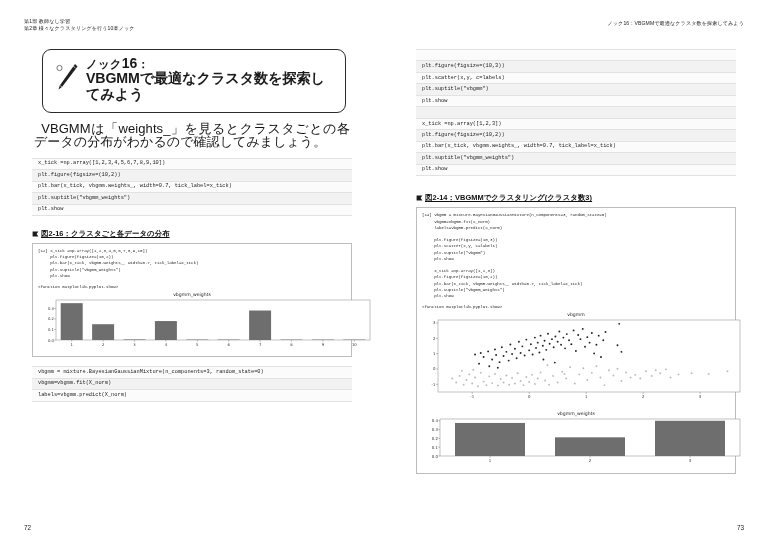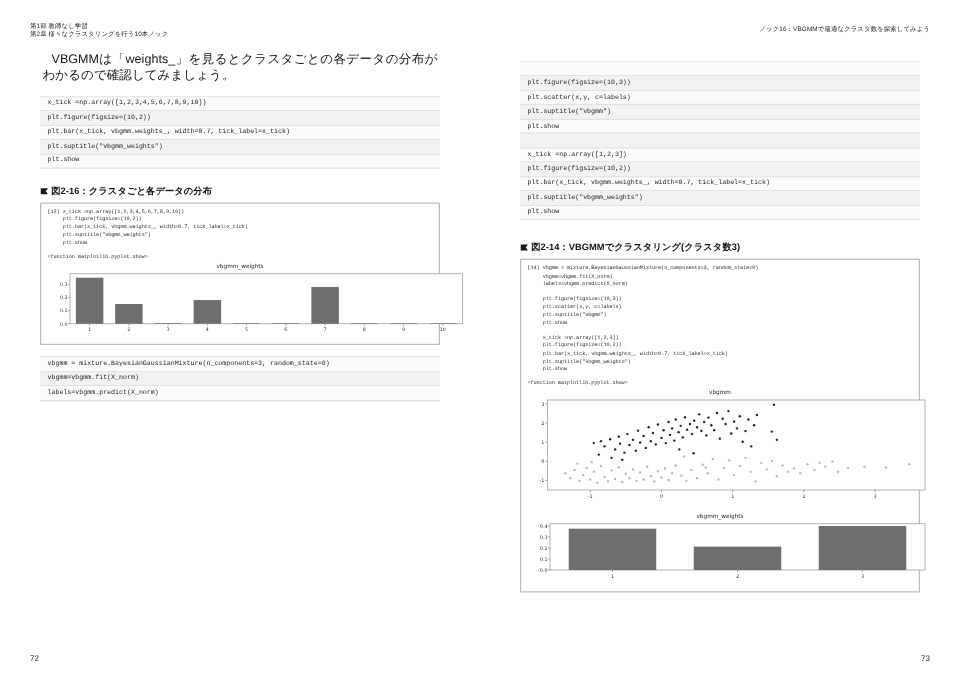--- a/index.html
+++ b/index.html
@@ -30,21 +30,21 @@
   }
   .pencil{flex:0 0 auto;width:26px;height:36px;position:relative;margin-top:3px;}
   .pencil svg{position:absolute;left:0;top:0;}
   .knock-text{flex:1 1 auto;}
   .knock-line1{font-size:11.5px;font-weight:bold;letter-spacing:.01em;line-height:13px;}
   .knock-line1 .num{font-size:14px;}
   .knock-line2{font-size:14.2px;font-weight:bold;line-height:15.5px;letter-spacing:-.01em;}
 
   
   .para{
-    font-size:10px;line-height:12.6px;margin:10px 10px 0 10px;
+    font-size:13px;line-height:12.6px;margin:10px 10px 0 10px;
     text-align:justify;letter-spacing:.005em;color:#141414;
   }
   .para.indent{text-indent:7.2px;}
 
   
   .codeblock{
     margin:9px 8px 0 8px;
     border-top:1px solid #e2e2e2;
     font-family:"Liberation Mono","DejaVu Sans Mono",monospace;
     font-size:5.3px;line-height:1;
@@ -55,21 +55,21 @@
     white-space:pre;color:#1d1d1d;
     background:#fbfbfb;
   }
   .codeblock .cl:nth-child(even){background:#f2f2f2;}
   .codeblock .cl.blank{color:transparent;}
 
   
   .figcap{
     margin:13px 8px 4px 8px;
     font-size:7.4px;font-weight:bold;letter-spacing:.01em;color:#111;
-    display:flex;align-items:center;gap:2px;
+    display:flex;align-items:center;gap:2px;text-decoration:underline;
   }
   .figcap .flag{display:inline-block;width:7px;height:7px;position:relative;top:.5px;}
 
   
   .nbpanel{
     margin:0 8px;
     border:1px solid #bdbdbd;
     background:#ffffff;
     padding:4px 5px 6px 5px;
   }
@@ -102,20 +102,34 @@
 
 <div class="spread">
 
   <div class="page page-left">
 
     <div class="runhead">
       <div>第1部 教師なし学習</div>
       <div>第2章 様々なクラスタリングを行う10本ノック</div>
     </div>
 
+    <div class="knockbox">
+      <div class="pencil">
+        <svg width="26" height="36" viewBox="0 0 26 36">
+          <circle cx="6.5" cy="8" r="2.6" fill="none" stroke="#555" stroke-width="0.8"></circle>
+          <path d="M22 4 L24.5 6.5 L9 27 L5.5 29.5 L6.8 25.4 Z" fill="#1f1f1f"></path>
+          <path d="M20.2 5.9 L22.6 8.3" stroke="#ffffff" stroke-width="0.7"></path>
+          <path d="M6.8 25.4 L9 27" stroke="#ffffff" stroke-width="0.6"></path>
+        </svg>
+      </div>
+      <div class="knock-text">
+        <div class="knock-line1"><span>ノック</span><span class="num">16</span><span>：</span></div>
+        <div class="knock-line2">VBGMMで最適なクラスタ数を探索してみよう</div>
+      </div>
+    </div>
 
     <div class="para indent">VBGMMは「weights_」を見るとクラスタごとの各データの分布がわかるので確認してみましょう。</div>
 
     <div class="codeblock">
       <div class="cl">x_tick =np.array([1,2,3,4,5,6,7,8,9,10])</div>
       <div class="cl">plt.figure(figsize=(10,2))</div>
       <div class="cl">plt.bar(x_tick, vbgmm.weights_, width=0.7, tick_label=x_tick)</div>
       <div class="cl">plt.suptitle("vbgmm_weights")</div>
       <div class="cl">plt.show</div>
     </div>

